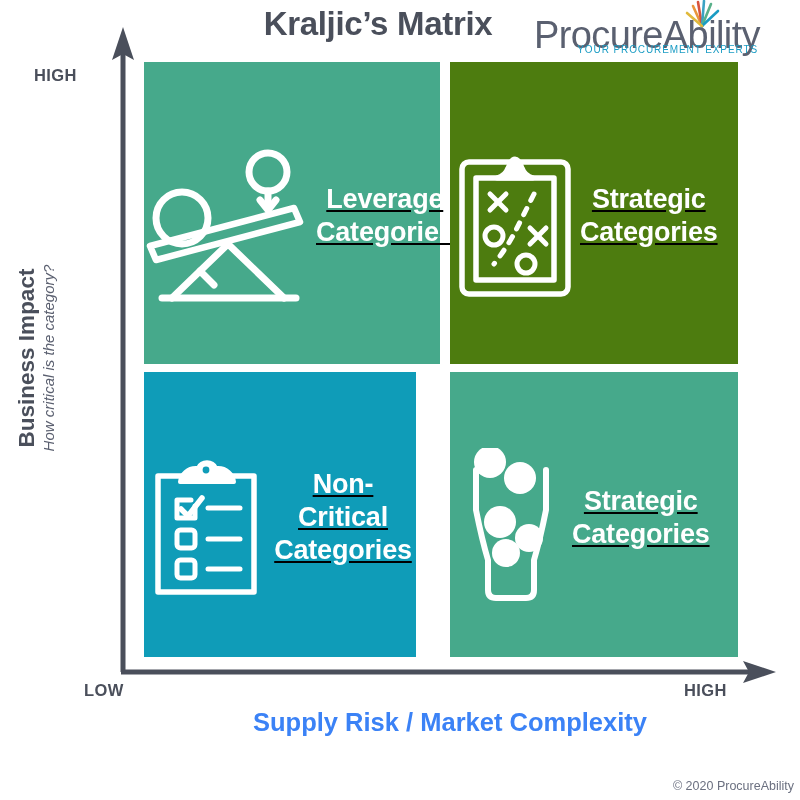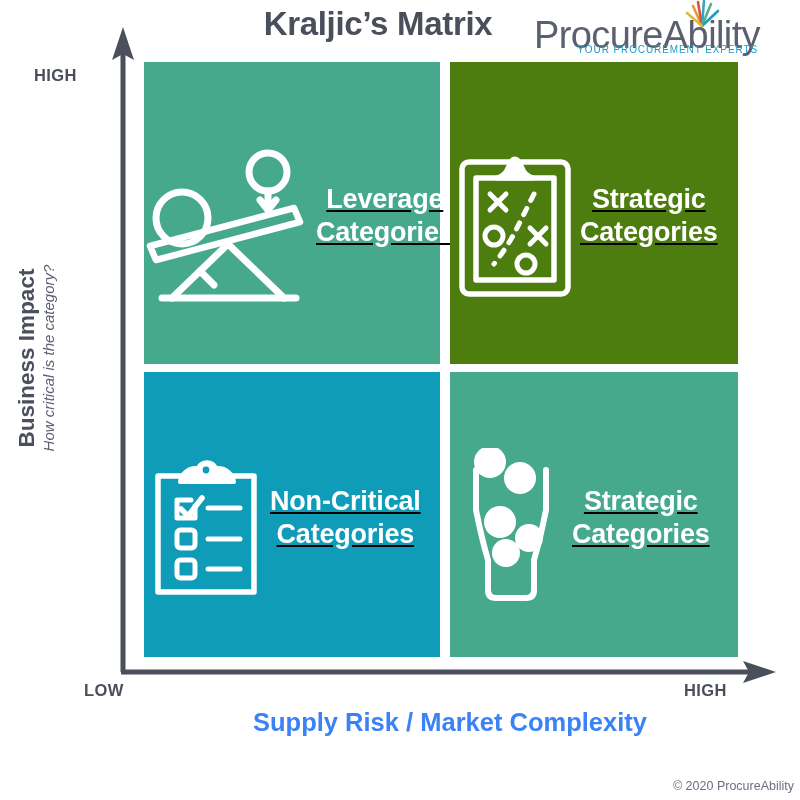--- a/index.html
+++ b/index.html
@@ -170,21 +170,21 @@
     margin-top: 6px;
     text-align: center;
     color: #ffffff;
     font-size: 27px;
     font-weight: bold;
     line-height: 33px;
     letter-spacing: -0.2px;
   }
   .q-tl { left: 144px; top: 62px;  width: 296px; height: 302px; background: #46a98b; }
   .q-tr { left: 450px; top: 62px;  width: 288px; height: 302px; background: #4d7c0f; }
-  .q-bl { left: 144px; top: 372px; width: 296px; height: 285px; background: #0f9cb8; }
+  .q-bl { left: 144px; top: 372px; width: 272px; height: 285px; background: #0f9cb8; justify-content: flex-end; }
   .q-br { left: 450px; top: 372px; width: 288px; height: 285px; background: #46a98b; }
   .q-bl .quad-icon, .q-br .quad-icon { margin-top: 24px; height: 160px; }
 </style>
 </head>
 <body>
 
 <div id="stage">
 
   <div class="title">Kraljic’s Matrix</div>
 

